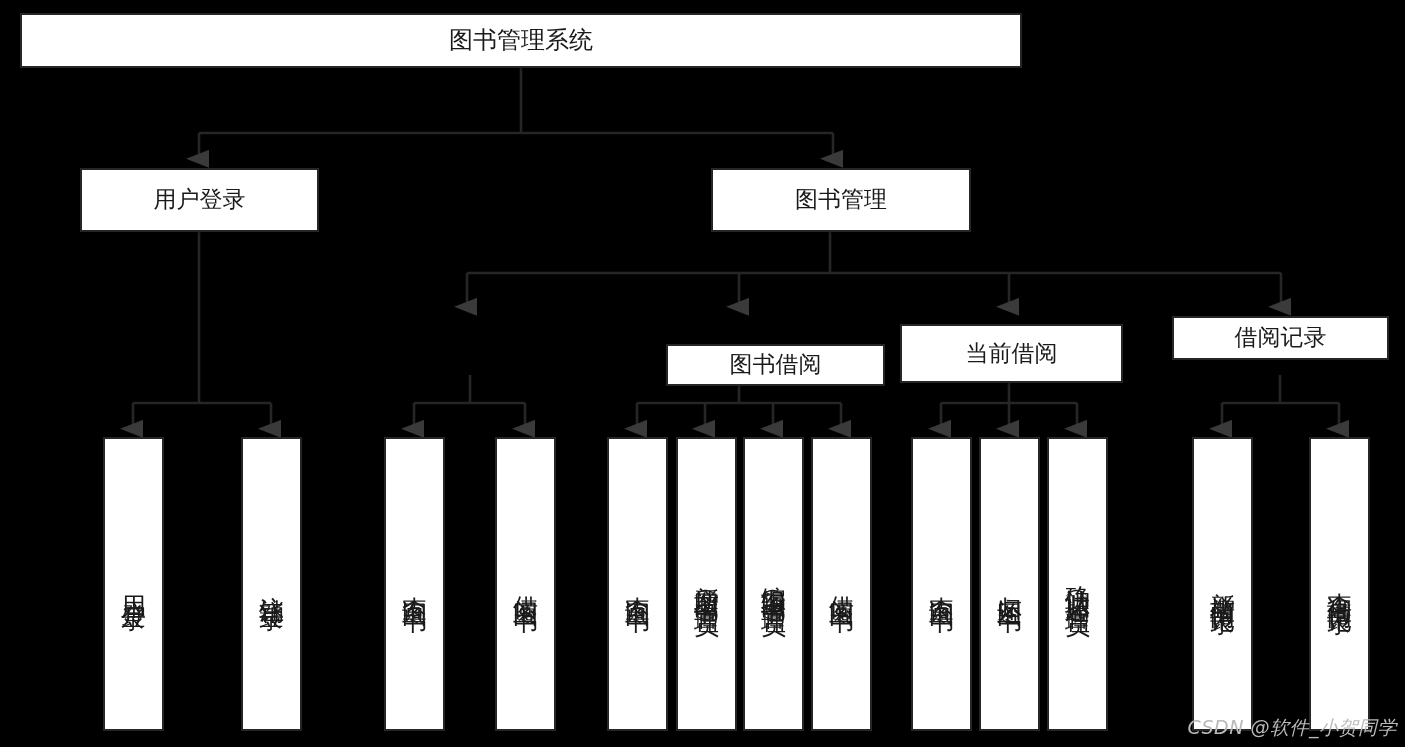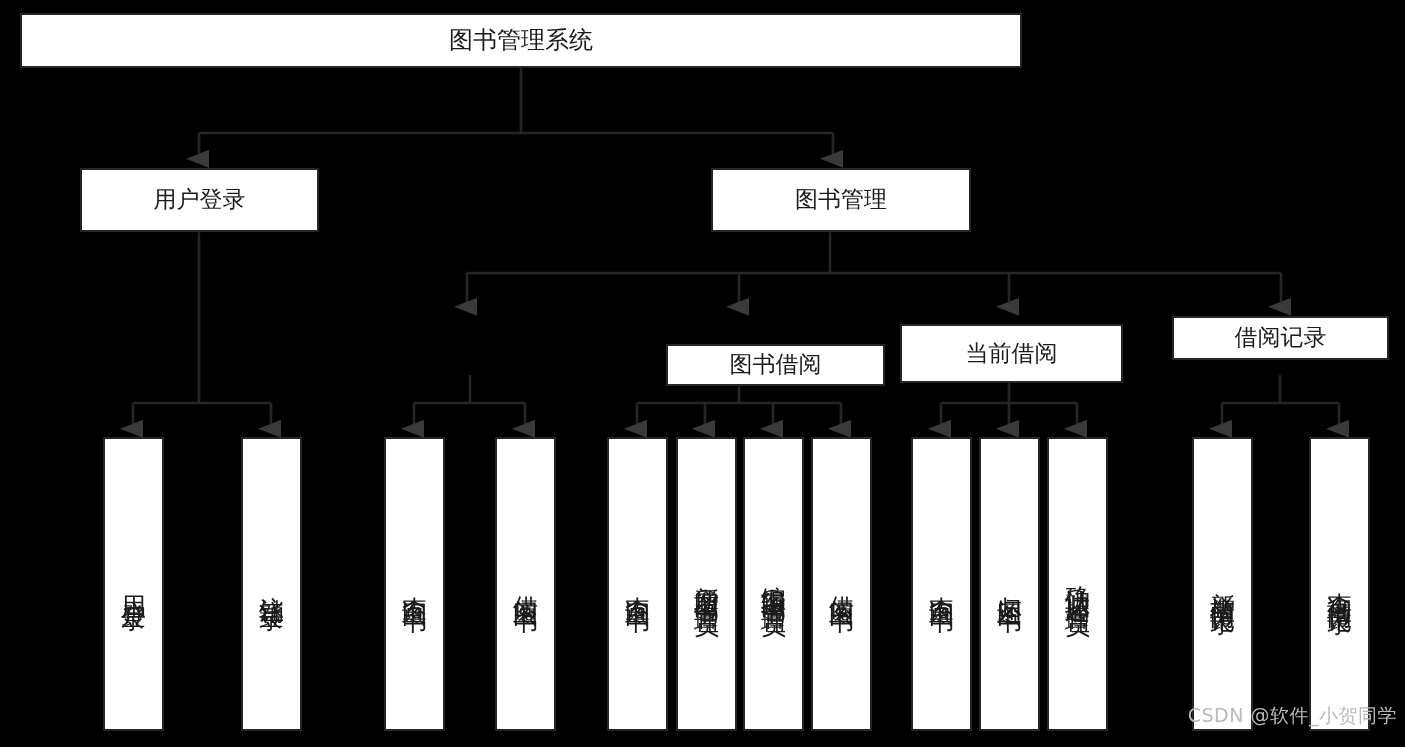--- a/index.html
+++ b/index.html
@@ -58,26 +58,27 @@
     text-orientation: upright;
     font-size: 25px;
     letter-spacing: 4px;
     line-height: 1;
     white-space: nowrap;
     max-height: 100%;
   }
   .watermark {
     position: absolute;
     right: 8px;
-    bottom: 18px;
+    bottom: 6px;
     font-size: 19px;
     color: #b9b9b9;
     letter-spacing: 0.5px;
     white-space: nowrap;
     pointer-events: none;
+    font-style: italic;
   }
 </style>
 </head>
 <body>
 
 <div id="canvas">
 
   <svg id="edges" viewBox="0 0 1405 747" xmlns="http://www.w3.org/2000/svg">
     <defs>
       <marker id="arrow" markerWidth="10" markerHeight="10" refX="3.2" refY="4" orient="auto" markerUnits="strokeWidth">

